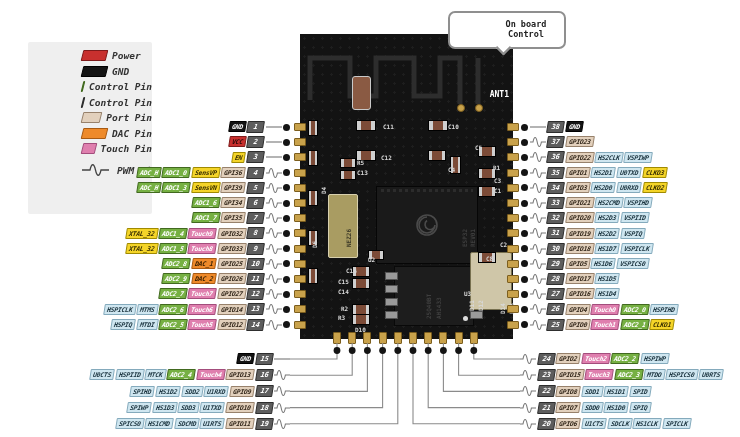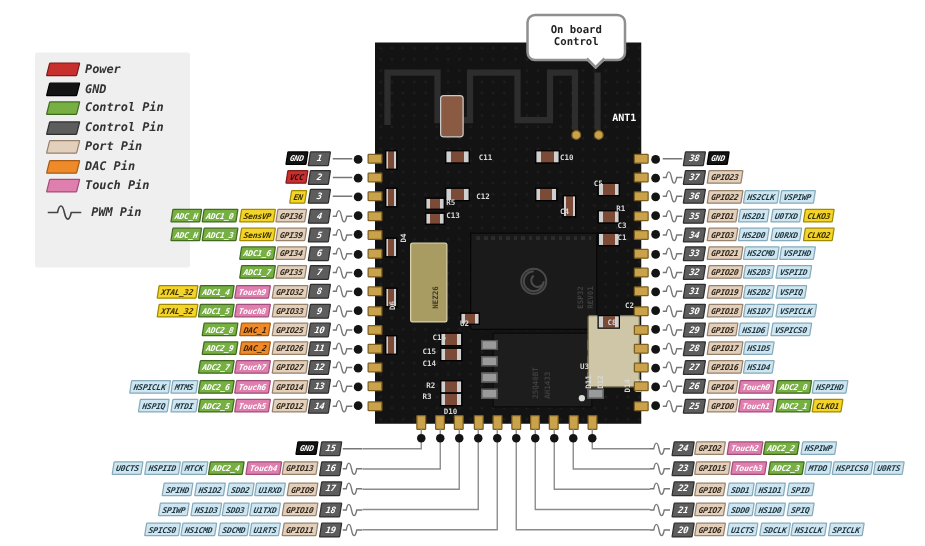--- a/index.html
+++ b/index.html
@@ -2,21 +2,21 @@
 <html style="--c-power: #c8302e; --c-gnd: #141414; --c-serial: #cfe6f0; --c-analog: #76b043; --c-control: #f4d428; --c-physical: #5d5d5d; --c-port: #e2d0bc; --c-touch: #df7fae; --c-dac: #ee8a2a;"><head>
 <meta charset="utf-8">
 <style>
   html,body{margin:0;padding:0;background:#fff;}
   .canvas{position:relative;width:740px;height:437px;background:#fff;overflow:hidden;
           font-family:"DejaVu Sans Mono",monospace;}
   #wires{position:absolute;left:0;top:0;z-index:2;}
   
   .legend{position:absolute;left:28px;top:42px;width:124px;height:172px;background:#efefef;
           border-radius:2px;z-index:3;padding:6px 0 0 10px;box-sizing:border-box;}
-  .legend-item{display:flex;align-items:center;height:15.5px;gap:5px;}
+  .legend-item{display:flex;align-items:center;height:15.5px;gap:5px;margin-left:44px;}
   .swatch{width:23px;height:9px;border:1px solid rgba(0,0,0,.45);transform:skewX(-14deg);border-radius:1px;}
   .legend-label{font-size:9.5px;font-style:italic;font-weight:bold;color:#333;white-space:nowrap;}
   
   .board{position:absolute;left:300px;top:34px;width:213px;height:305px;background:#131313;z-index:1;
          background-image:radial-gradient(circle,#1e1e1e 1px,transparent 1.3px);background-size:9px 9px;}
   .pad{position:absolute;background:#c9a24b;border:1px solid #7c5e1e;box-sizing:border-box;border-radius:1px;}
   .silk{position:absolute;font-size:6px;font-weight:bold;color:#d8d8d8;line-height:1;
         font-family:"DejaVu Sans Mono",monospace;white-space:nowrap;}
   .silk.rot{transform:rotate(-90deg);transform-origin:left top;}
   .comp{position:absolute;border:1px solid #000;
@@ -29,22 +29,22 @@
          transform-origin:left top;white-space:nowrap;}
   .flash{position:absolute;left:94px;top:232px;width:78px;height:58px;background:#1d1d1d;border:1px solid #090909;}
   .flash i{position:absolute;width:11px;height:6px;background:#9a9a9a;border:1px solid #555;}
   .flash .dot{position:absolute;right:5px;bottom:4px;width:5px;height:5px;border-radius:50%;background:#ddd;border:none;}
   .crystal{position:absolute;left:28px;top:160px;width:28px;height:62px;background:#a99c62;border:1px solid #d8d0ae;border-radius:2px;}
   .u1{position:absolute;left:170px;top:218px;width:40px;height:56px;background:#cfc6a8;border:1px solid #77704f;border-radius:2px;}
   .bigcap{position:absolute;left:52px;top:42px;width:17px;height:32px;background:#8a5a43;border:1px solid #c9c9c9;border-radius:3px;}
   .antdot{position:absolute;width:6px;height:6px;border-radius:50%;background:#c9a24b;border:1px solid #7c5e1e;}
   .ant1{position:absolute;right:4px;top:56px;color:#fff;font-size:8px;font-weight:bold;}
   
-  .callout{position:absolute;left:421px;top:11px;width:76px;height:34px;background:#fff;border:2px solid #8f8f8f;
-           border-radius:7px;z-index:5;display:flex;flex-direction:column;align-items:center;justify-content:center;}
+  .callout{position:absolute;left:448px;top:11px;width:76px;height:34px;background:#fff;border:2px solid #8f8f8f;
+           border-radius:7px;z-index:5;display:flex;flex-direction:column;align-items:center;justify-content:center;padding-left:38px;}
   .callout span{font-size:8.5px;font-weight:bold;color:#222;line-height:1.15;}
   .callout .tail{position:absolute;left:48px;bottom:-6px;width:9px;height:9px;background:#fff;
            border-right:2px solid #8f8f8f;border-bottom:2px solid #8f8f8f;transform:rotate(45deg);}
   
   #rows{position:absolute;left:0;top:0;width:740px;height:437px;z-index:4;pointer-events:none;}
   .pin-row{position:absolute;display:flex;align-items:center;gap:1.5px;height:12px;white-space:nowrap;}
   .chip{font-size:6.4px;font-style:italic;font-weight:bold;line-height:1;padding:1.5px 2px;
         border:1px solid rgba(0,0,0,.4);border-radius:1px;transform:skewX(-9deg);letter-spacing:-.2px;}
   .c-power   {background:var(--c-power);  color:#2b0909;border-color:#7e1a1a;}
   .c-gnd     {background:var(--c-gnd);    color:#fff;   border-color:#000;}

